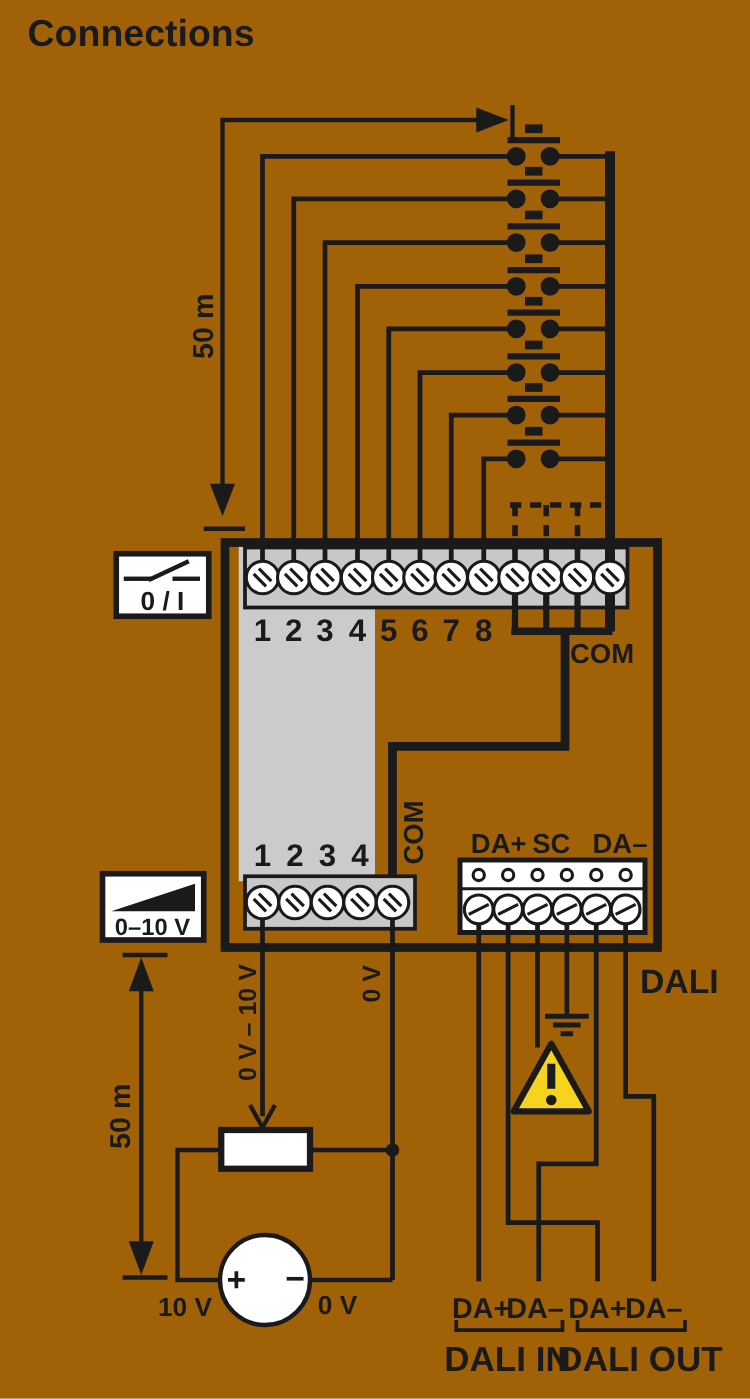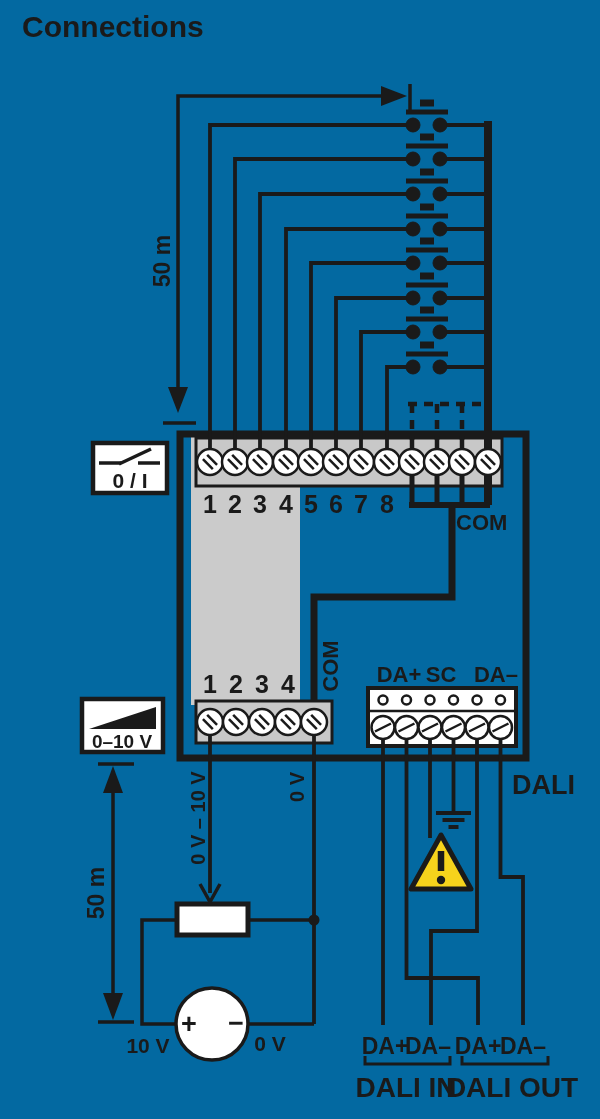--- a/index.html
+++ b/index.html
@@ -1,16 +1,16 @@
 <!DOCTYPE html>
 <html><head>
 <meta charset="utf-8">
 <style>
   html,body{margin:0;padding:0;background:#ffffff;}
-  #stage{position:relative;width:600px;height:1119px;background:#0369a1;overflow:hidden;
+  #stage{position:relative;width:600px;height:1119px;background:#a16207;overflow:hidden;
          font-family:"Liberation Sans",sans-serif;}
   svg{position:absolute;left:0;top:0;}
   text{font-family:"Liberation Sans",sans-serif;font-weight:bold;fill:#1a1a1a;}
 </style>
 </head>
 <body>
 
 <div id="stage">
 <svg width="600" height="1119" viewBox="0 0 600 1119">
 

